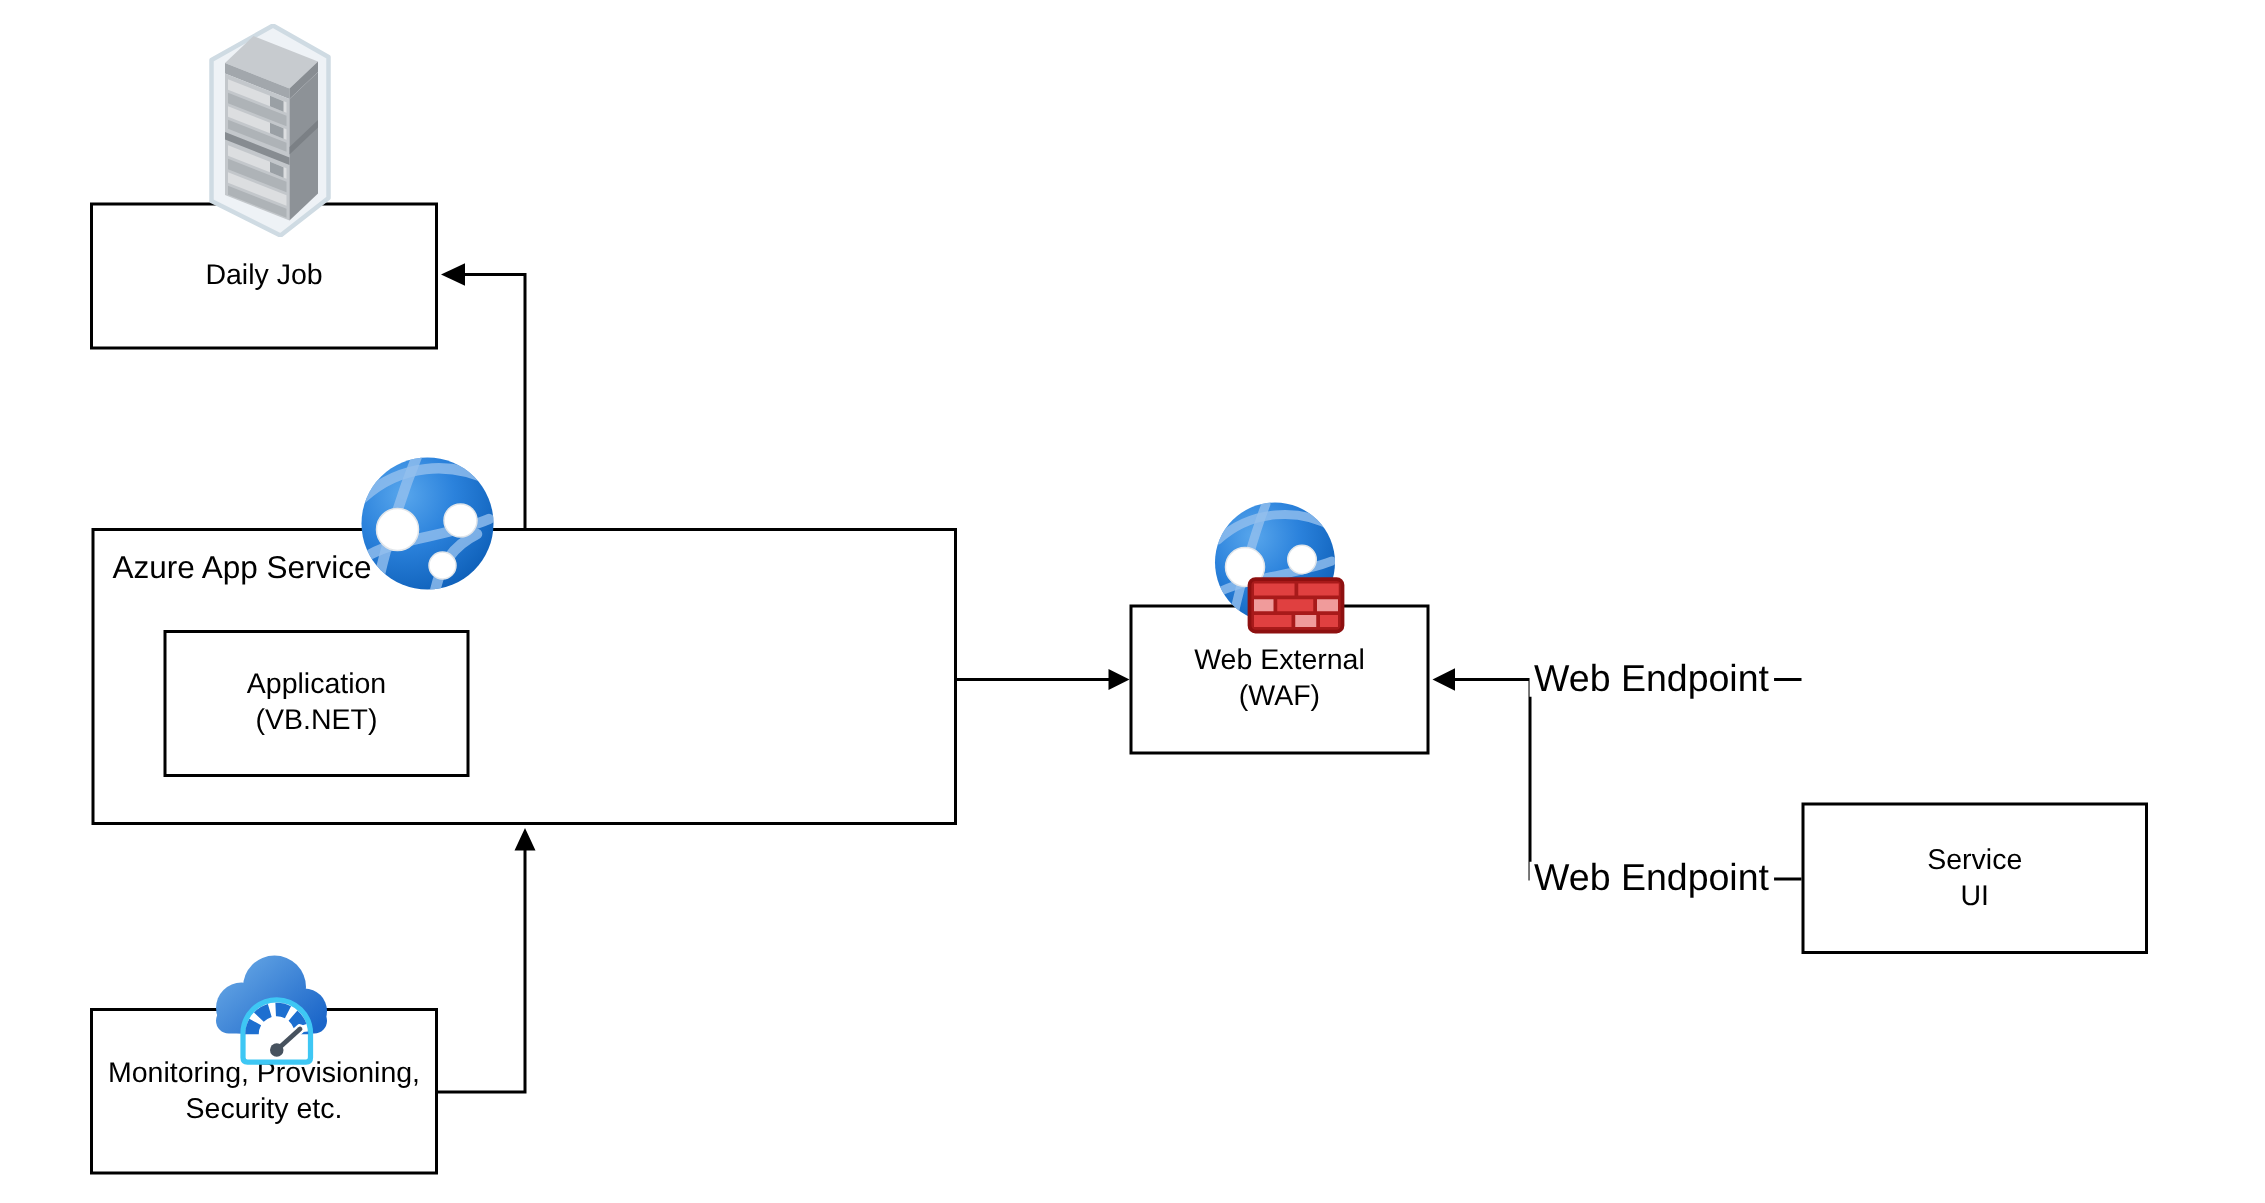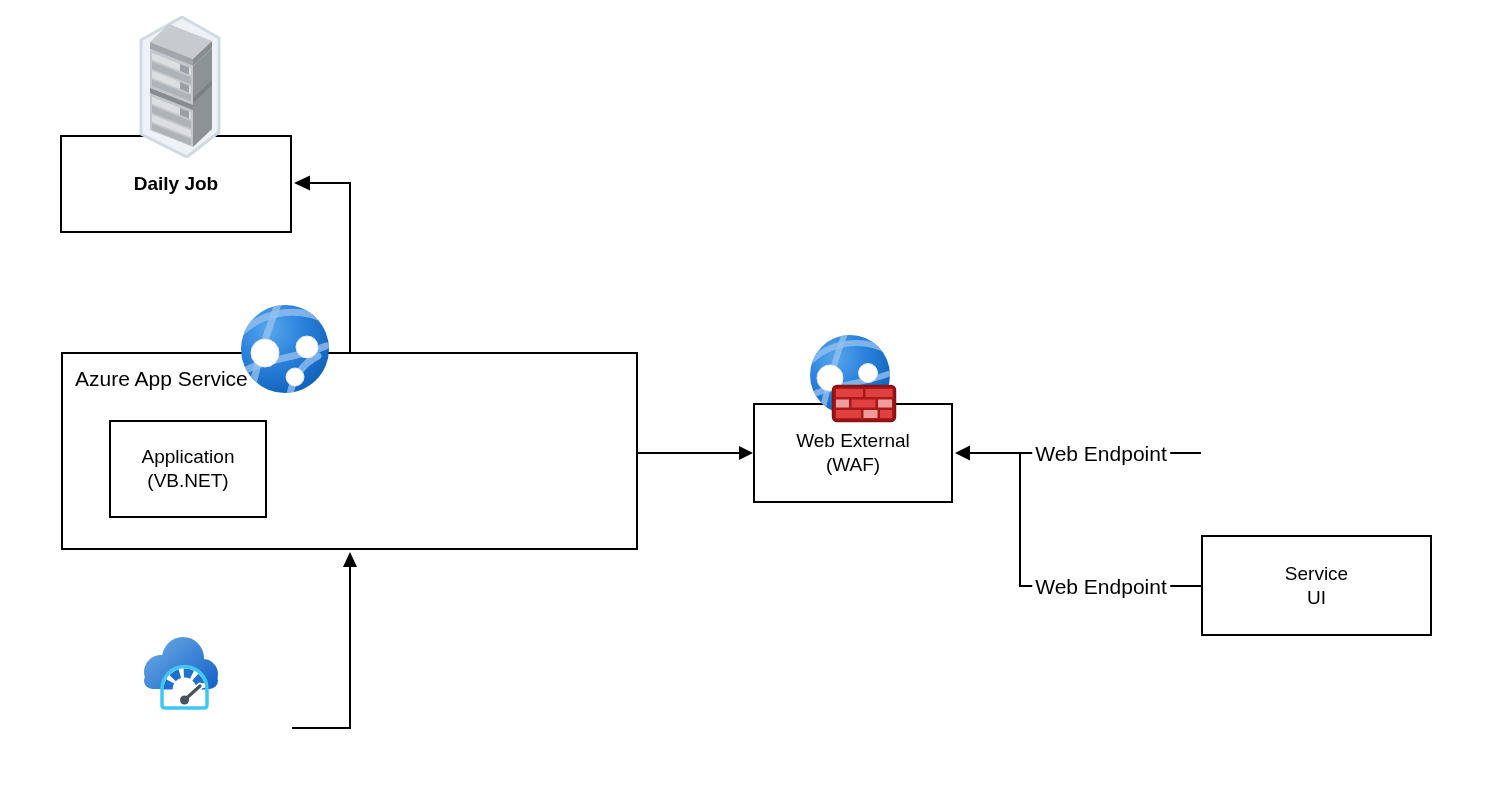--- a/index.html
+++ b/index.html
@@ -40,21 +40,21 @@
     z-index: 2; pointer-events: none;
   }
   .edges path { stroke: var(--connector, #000); stroke-width: 2; fill: none; }
   .edges polygon { fill: var(--connector, #000); stroke: none; }
   svg.icon { position: absolute; z-index: 3; }
   .edge-label {
     position: absolute;
     transform: translate(-50%, -50%);
     background: var(--canvas-bg, #fff);
     padding: 0 3px;
-    font-size: 21px;
+    font-size: 25px;
     line-height: 23px;
     white-space: nowrap;
     z-index: 4;
   }
   
   .stop-azure-top  { stop-color: var(--azure-blue-top, #58a6ec); }
   .stop-azure-mid  { stop-color: var(--azure-blue-mid, #2b82dc); }
   .stop-azure-deep { stop-color: var(--azure-blue-deep, #0b5cb5); }
   .stop-cloud-light{ stop-color: var(--cloud-blue-light, #63a4e4); }
   .stop-cloud-deep { stop-color: var(--cloud-blue-deep, #1b66c9); }
@@ -93,45 +93,49 @@
 
     <path d="M1201,453 H969"></path>
     <polygon points="955,453 970,445.5 970,460.5"></polygon>
 
     <path d="M1201,586 H1020 V453"></path>
 
     <path d="M292,728 H350 V566"></path>
     <polygon points="350,552 343,567 357,567"></polygon>
   </svg>
 
-  <div class="node" style="left:60px; top:135px; width:232px; height:98px;font-weight:bold;">
+  <div class="node" style="left:60px; top:135px; width:232px; height:98px;">
     <span>Daily Job</span>
   </div>
 
   <div class="node container" style="left:61px; top:352px; width:577px; height:198px;">
     <span class="container-label">Azure App Service</span>
   </div>
 
-  <div class="node" style="left:109px; top:420px; width:158px; height:98px;text-align:center;">
+  <div class="node" style="left:109px; top:420px; width:204px; height:98px;text-align:center;">
     <span>Application
 (VB.NET)</span>
   </div>
 
 
   <div class="node" style="left:753px; top:403px; width:200px; height:100px;">
     <span>Web External
 (WAF)</span>
   </div>
 
 
   <div class="node" style="left:1201px; top:535px; width:231px; height:101px;">
     <span>Service
 UI</span>
   </div>
 
+  <div class="node" style="left:60px; top:672px; width:232px; height:111px;">
+    <span>Monitoring, Provisioning,
+Security etc.</span>
+  </div>
 
   <div class="edge-label" style="left:1101px; top:453px;">Web Endpoint</div>
   <div class="edge-label" style="left:1101px; top:586px;">Web Endpoint</div>
 
   <svg class="icon" style="left:137px; top:16px;" width="86" height="142" viewBox="0 0 86 142">
     <polygon class="srv-frame" points="4,24 45,1 82,22 82,116 50,141 4,118"></polygon>
     <polygon class="srv-top" points="13,26 32,8 75,25 56,43"></polygon>
     <polygon points="13,26 56,43 56,50 13,33" fill="#a2a7ac"></polygon>
     <polygon points="56,43 75,25 75,32 56,50" fill="#888d92"></polygon>
     <polygon class="srv-front" points="13,33 56,50 56,131 13,114"></polygon>

